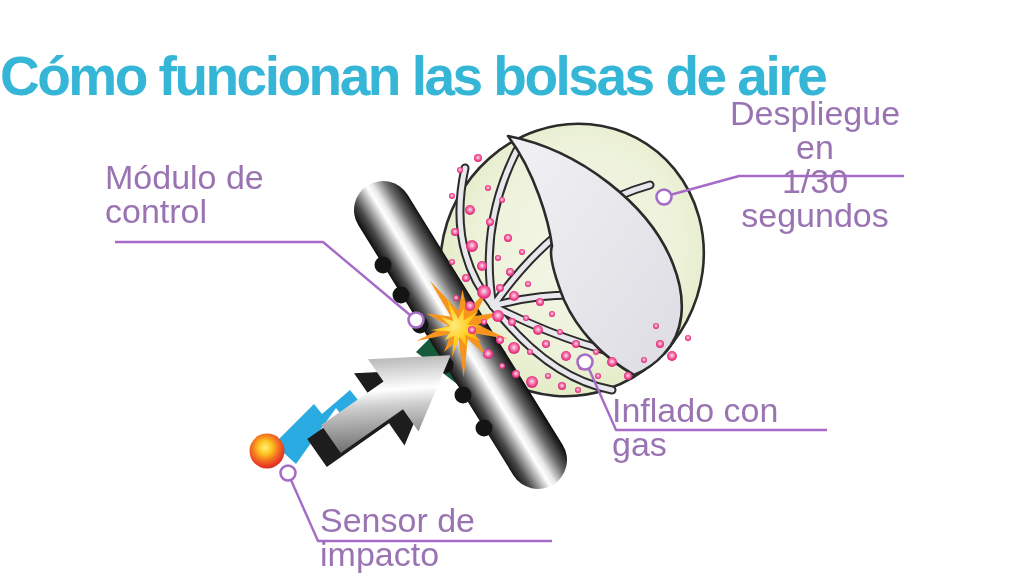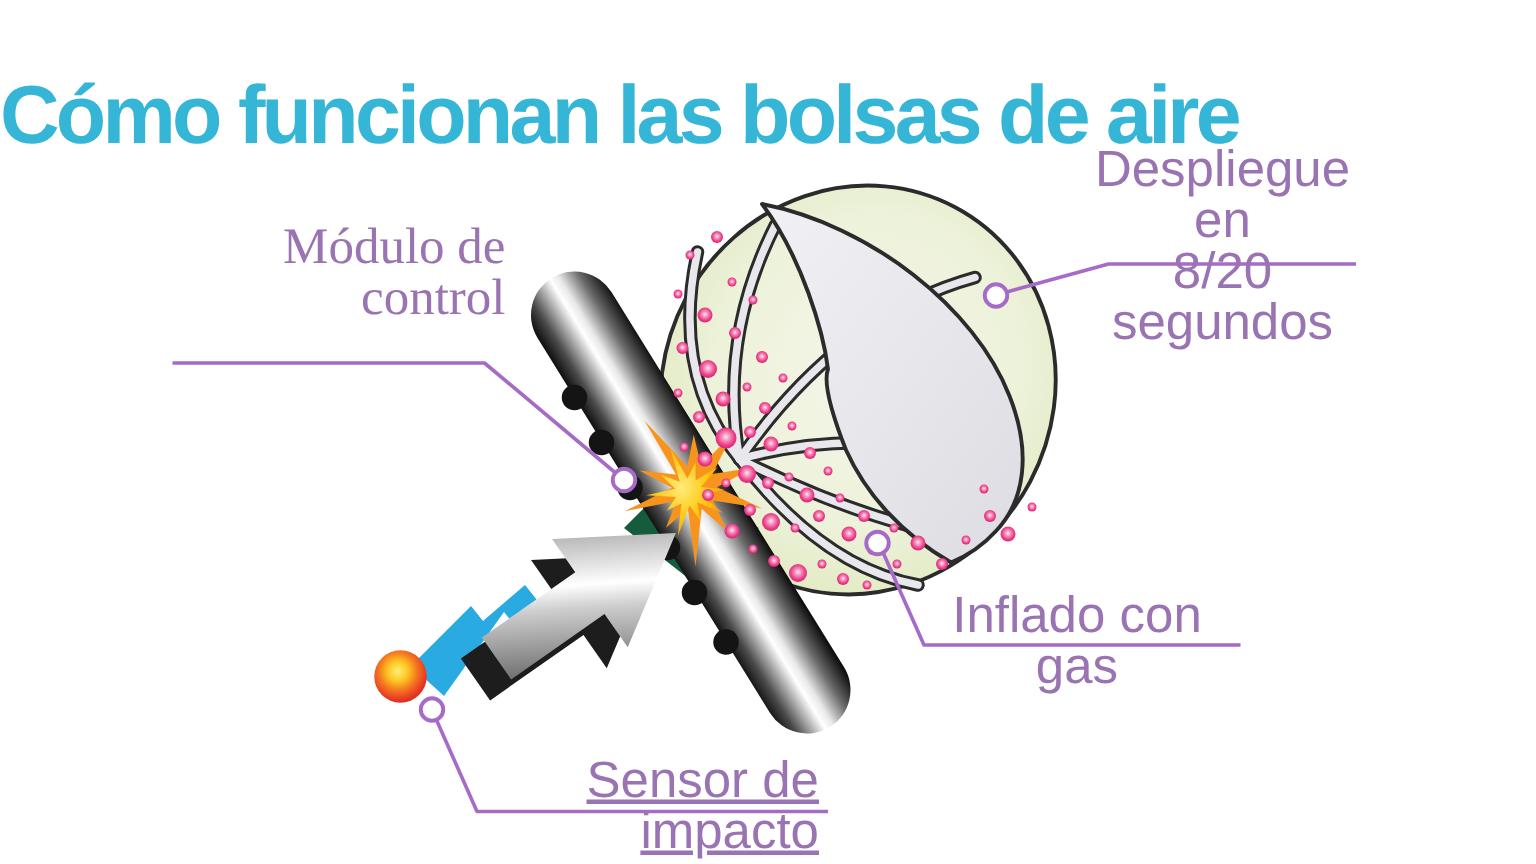--- a/index.html
+++ b/index.html
@@ -5,23 +5,23 @@
   html,body{margin:0;padding:0;background:#fff;}
   #stage{position:relative;width:1024px;height:576px;background:#fff;overflow:hidden;
          font-family:"Liberation Sans", sans-serif;}
   #art{position:absolute;left:0;top:0;}
   .title{position:absolute;left:0;right:0;top:22px;text-align:left;
          font-size:55px;font-weight:bold;letter-spacing:-2.5px;
          color:var(--title-cyan,#36B6D6);white-space:nowrap;margin-top:22px;}
   .label{position:absolute;color:var(--label-purple,#9A74B2);
          font-size:34px;line-height:34px;font-weight:400;}
   .lbl-deployment{left:710px;top:96px;width:210px;text-align:center;}
-  .lbl-module{left:105px;top:148px;width:232px;text-align:right;font-family:Liberation Serif, serif;}
-  .lbl-inflado{left:612px;top:393px;width:212px;text-align:center;}
-  .lbl-sensor{left:320px;top:503px;width:226px;text-align:right;text-decoration:underline;}
+  .lbl-module{left:105px;top:160px;width:232px;text-align:left;}
+  .lbl-inflado{left:612px;top:393px;width:212px;text-align:left;}
+  .lbl-sensor{left:320px;top:503px;width:226px;text-align:left;}
   .leader{fill:none;stroke:var(--leader-purple,#A66BC7);stroke-width:2.4;stroke-linejoin:round;}
   .leader-dot{fill:#fff;stroke:var(--leader-purple,#A66BC7);stroke-width:2.6;}
   .bag-outline{stroke:var(--outline-dark,#2B2B2B);stroke-width:2.6;}
   .band-dark{fill:none;stroke:var(--outline-dark,#2B2B2B);stroke-width:9;stroke-linecap:round;}
   .band-lite{fill:none;stroke:var(--fold-gray,#E7E7EC);stroke-width:5;stroke-linecap:round;}
   .module{fill:var(--module-green,#175B3D);}
   .bolt{fill:var(--lightning-cyan,#29ABE2);}
   .star-o{fill:var(--explosion-orange,#F7941E);}
 </style>
 </head>
@@ -199,21 +199,21 @@
       <circle class="leader-dot" cx="416" cy="320" r="7.5"></circle>
       <circle class="leader-dot" cx="585" cy="362" r="7.5"></circle>
       <circle class="leader-dot" cx="288" cy="473" r="7.5"></circle>
     </g>
   </svg>
 
   <h1 class="title">Cómo funcionan las bolsas de aire</h1>
 
   <div class="label lbl-deployment">
     <div>Despliegue en</div>
-    <div>8/20 segundos</div>
+    <div>1/30 segundos</div>
   </div>
 
   <div class="label lbl-module">
     <div>Módulo de control</div>
   </div>
 
   <div class="label lbl-inflado">Inflado con gas</div>
 
   <div class="label lbl-sensor">Sensor de impacto</div>
 </div>

